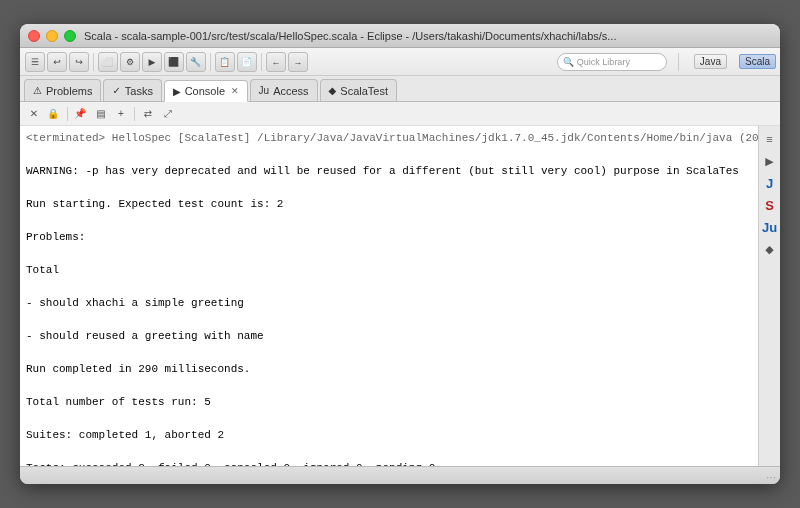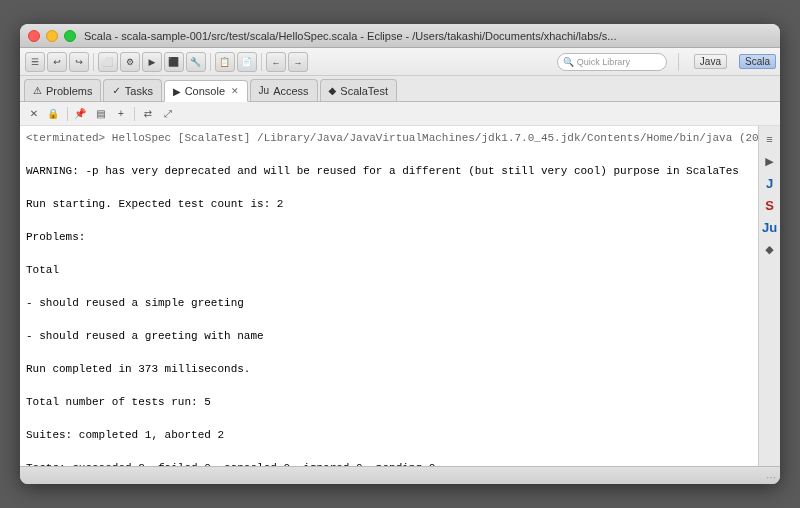--- a/index.html
+++ b/index.html
@@ -388,25 +388,25 @@
       <div class="console-text"><span class="console-header-line">&lt;terminated&gt; HelloSpec [ScalaTest] /Library/Java/JavaVirtualMachines/jdk1.7.0_45.jdk/Contents/Home/bin/java (2014/01/16 11:00:23)</span>
 
 <span>WARNING: -p has very deprecated and will be reused for a different (but still very cool) purpose in ScalaTes</span>
 
 <span>Run starting. Expected test count is: 2</span>
 
 <span>Problems:</span>
 
 <span>Total</span>
 
-<span>- should reused a simple greeting</span>
+<span>- should xhachi a simple greeting</span>
 
 <span>- should reused a greeting with name</span>
 
-<span>Run completed in 373 milliseconds.</span>
+<span>Run completed in 290 milliseconds.</span>
 
 <span>Total number of tests run: 5</span>
 
 <span>Suites: completed 1, aborted 2</span>
 
 <span>Tests: succeeded 2, failed 0, canceled 0, ignored 0, pending 0</span>
 
 </div>
     </div>
 

